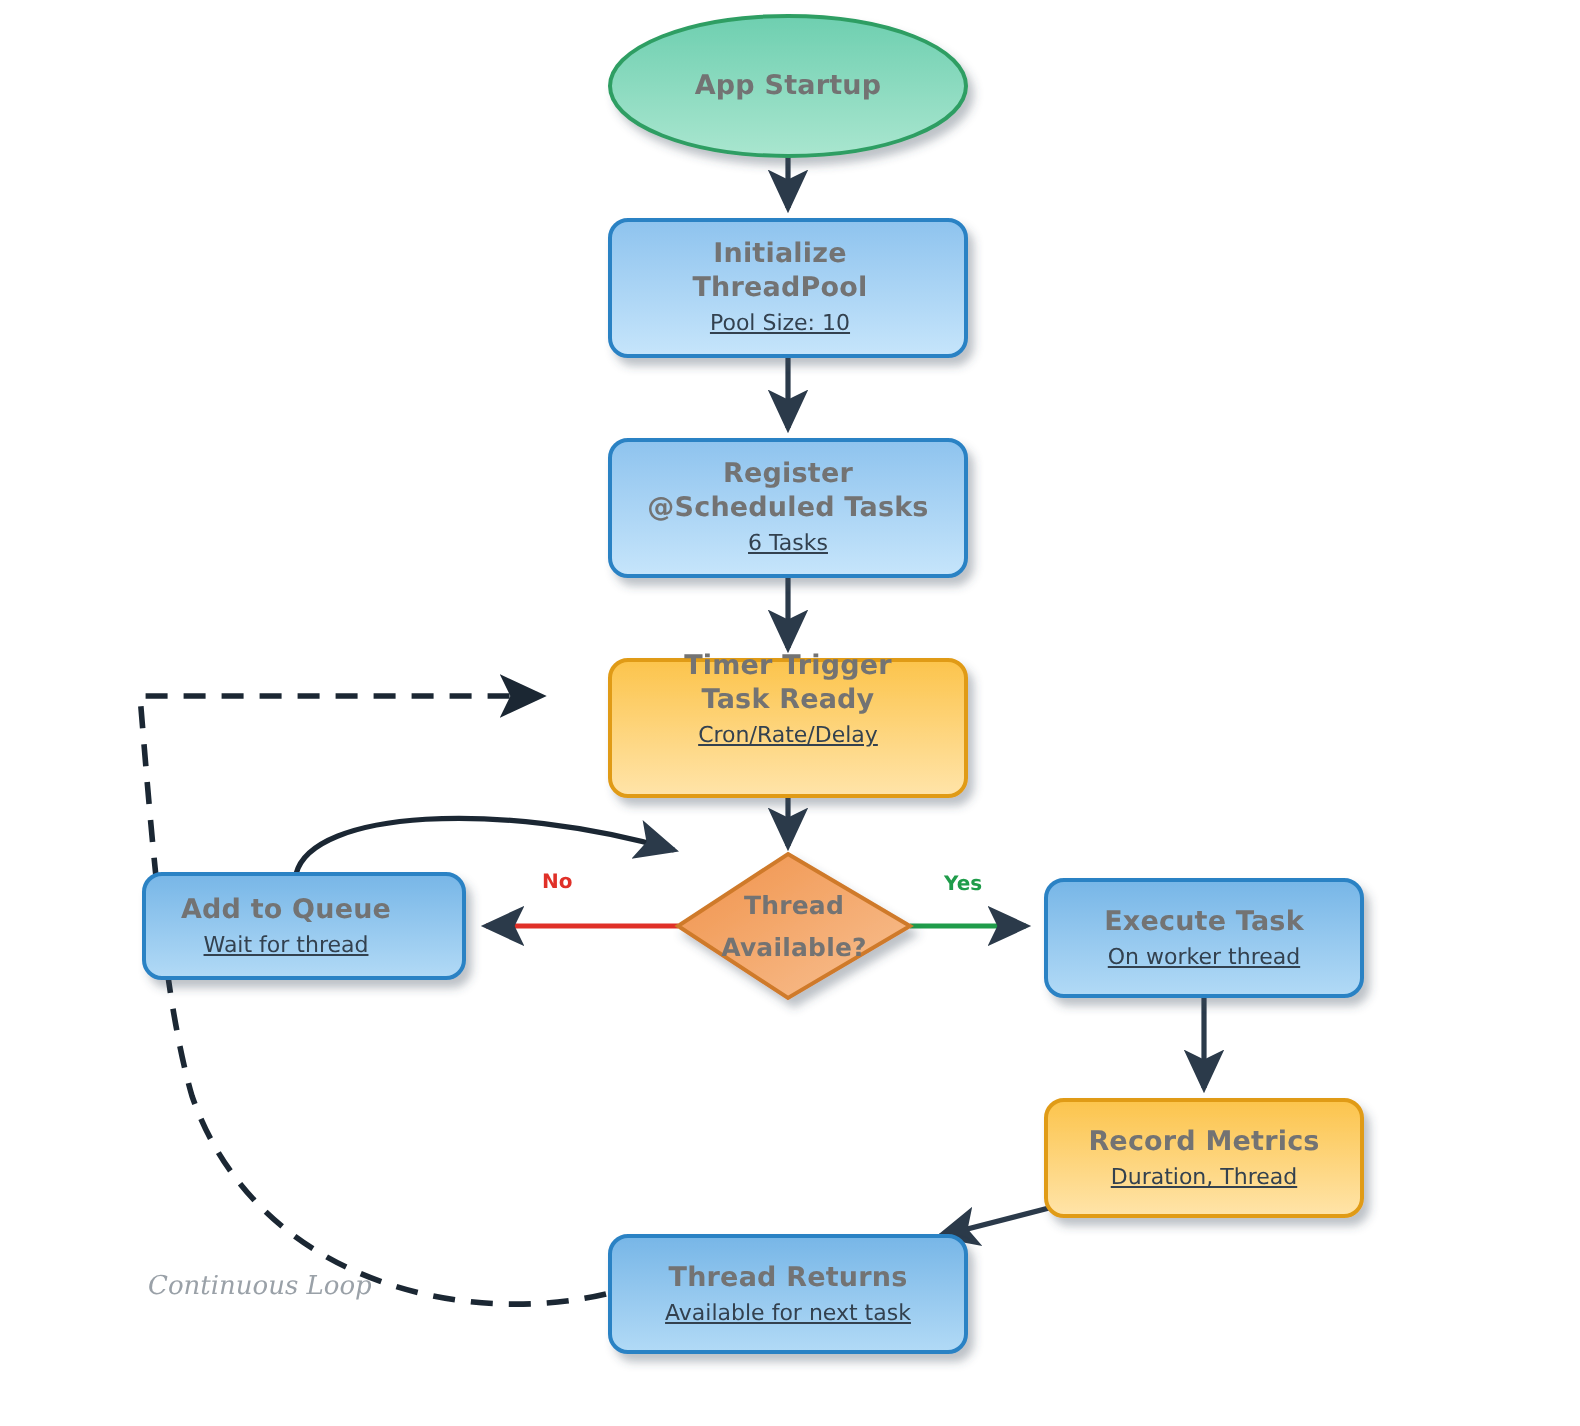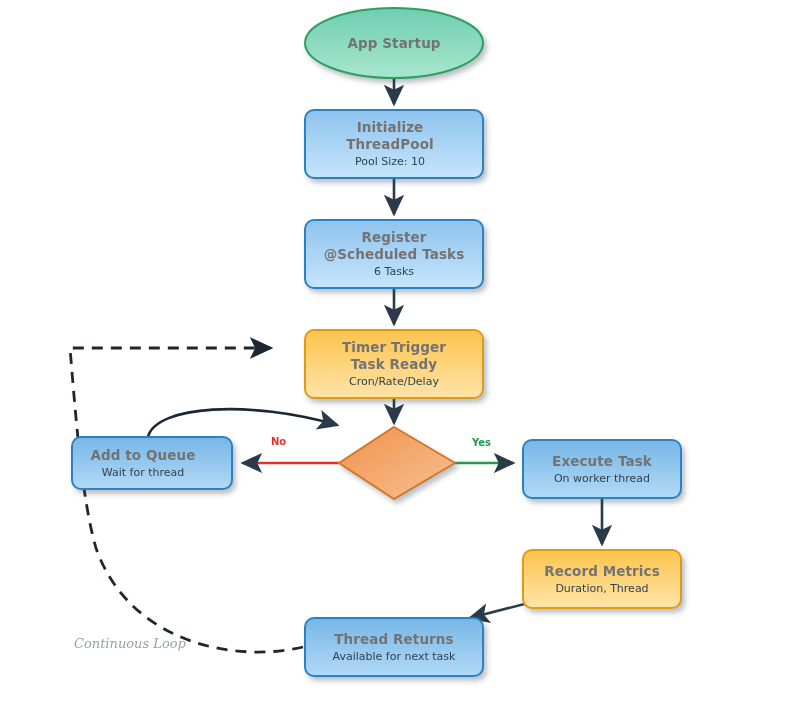--- a/index.html
+++ b/index.html
@@ -41,20 +41,21 @@
     font-weight: bold;
     font-size: 13.5px;
     color: #737373;
     letter-spacing: .1px;
   }
   .node-sub {
     font-size: 11px;
     color: #33414f;
     margin-top: 3px;
     font-weight: normal;
+    text-decoration: underline;
   }
   .edge-label {
     position: absolute;
     font-size: 10px;
     font-weight: bold;
     white-space: nowrap;
   }
   .edge-label.no  { color: #e03028; }
   .edge-label.yes { color: #1f9c4a; }
   .loop-caption {
@@ -164,26 +165,30 @@
     <div class="node-title">ThreadPool</div>
     <div class="node-sub">Pool Size: 10</div>
   </div>
 
   <div class="node-label" style="left:305px; top:220px; width:178px; height:68px;border-radius:11px;">
     <div class="node-title">Register</div>
     <div class="node-title">@Scheduled Tasks</div>
     <div class="node-sub">6 Tasks</div>
   </div>
 
-  <div class="node-label" style="left:305px; top:330px; width:178px; height:68px;">
+  <div class="node-label" style="left:305px; top:316px; width:178px; height:68px;">
     <div class="node-title">Timer Trigger</div>
     <div class="node-title">Task Ready</div>
     <div class="node-sub">Cron/Rate/Delay</div>
   </div>
 
+  <div class="node-label" style="left:339px; top:427px; width:116px; height:72px;">
+    <div class="node-title" style="font-size:12.5px;">Thread</div>
+    <div class="node-title" style="font-size:12.5px; margin-top:5px;">Available?</div>
+  </div>
 
   <div class="node-label" style="left:72px; top:437px; width:142px; height:52px;">
     <div class="node-title">Add to Queue</div>
     <div class="node-sub">Wait for thread</div>
   </div>
 
   <div class="node-label" style="left:523px; top:550px; width:158px; height:58px;">
     <div class="node-title">Record Metrics</div>
     <div class="node-sub">Duration, Thread</div>
   </div>

